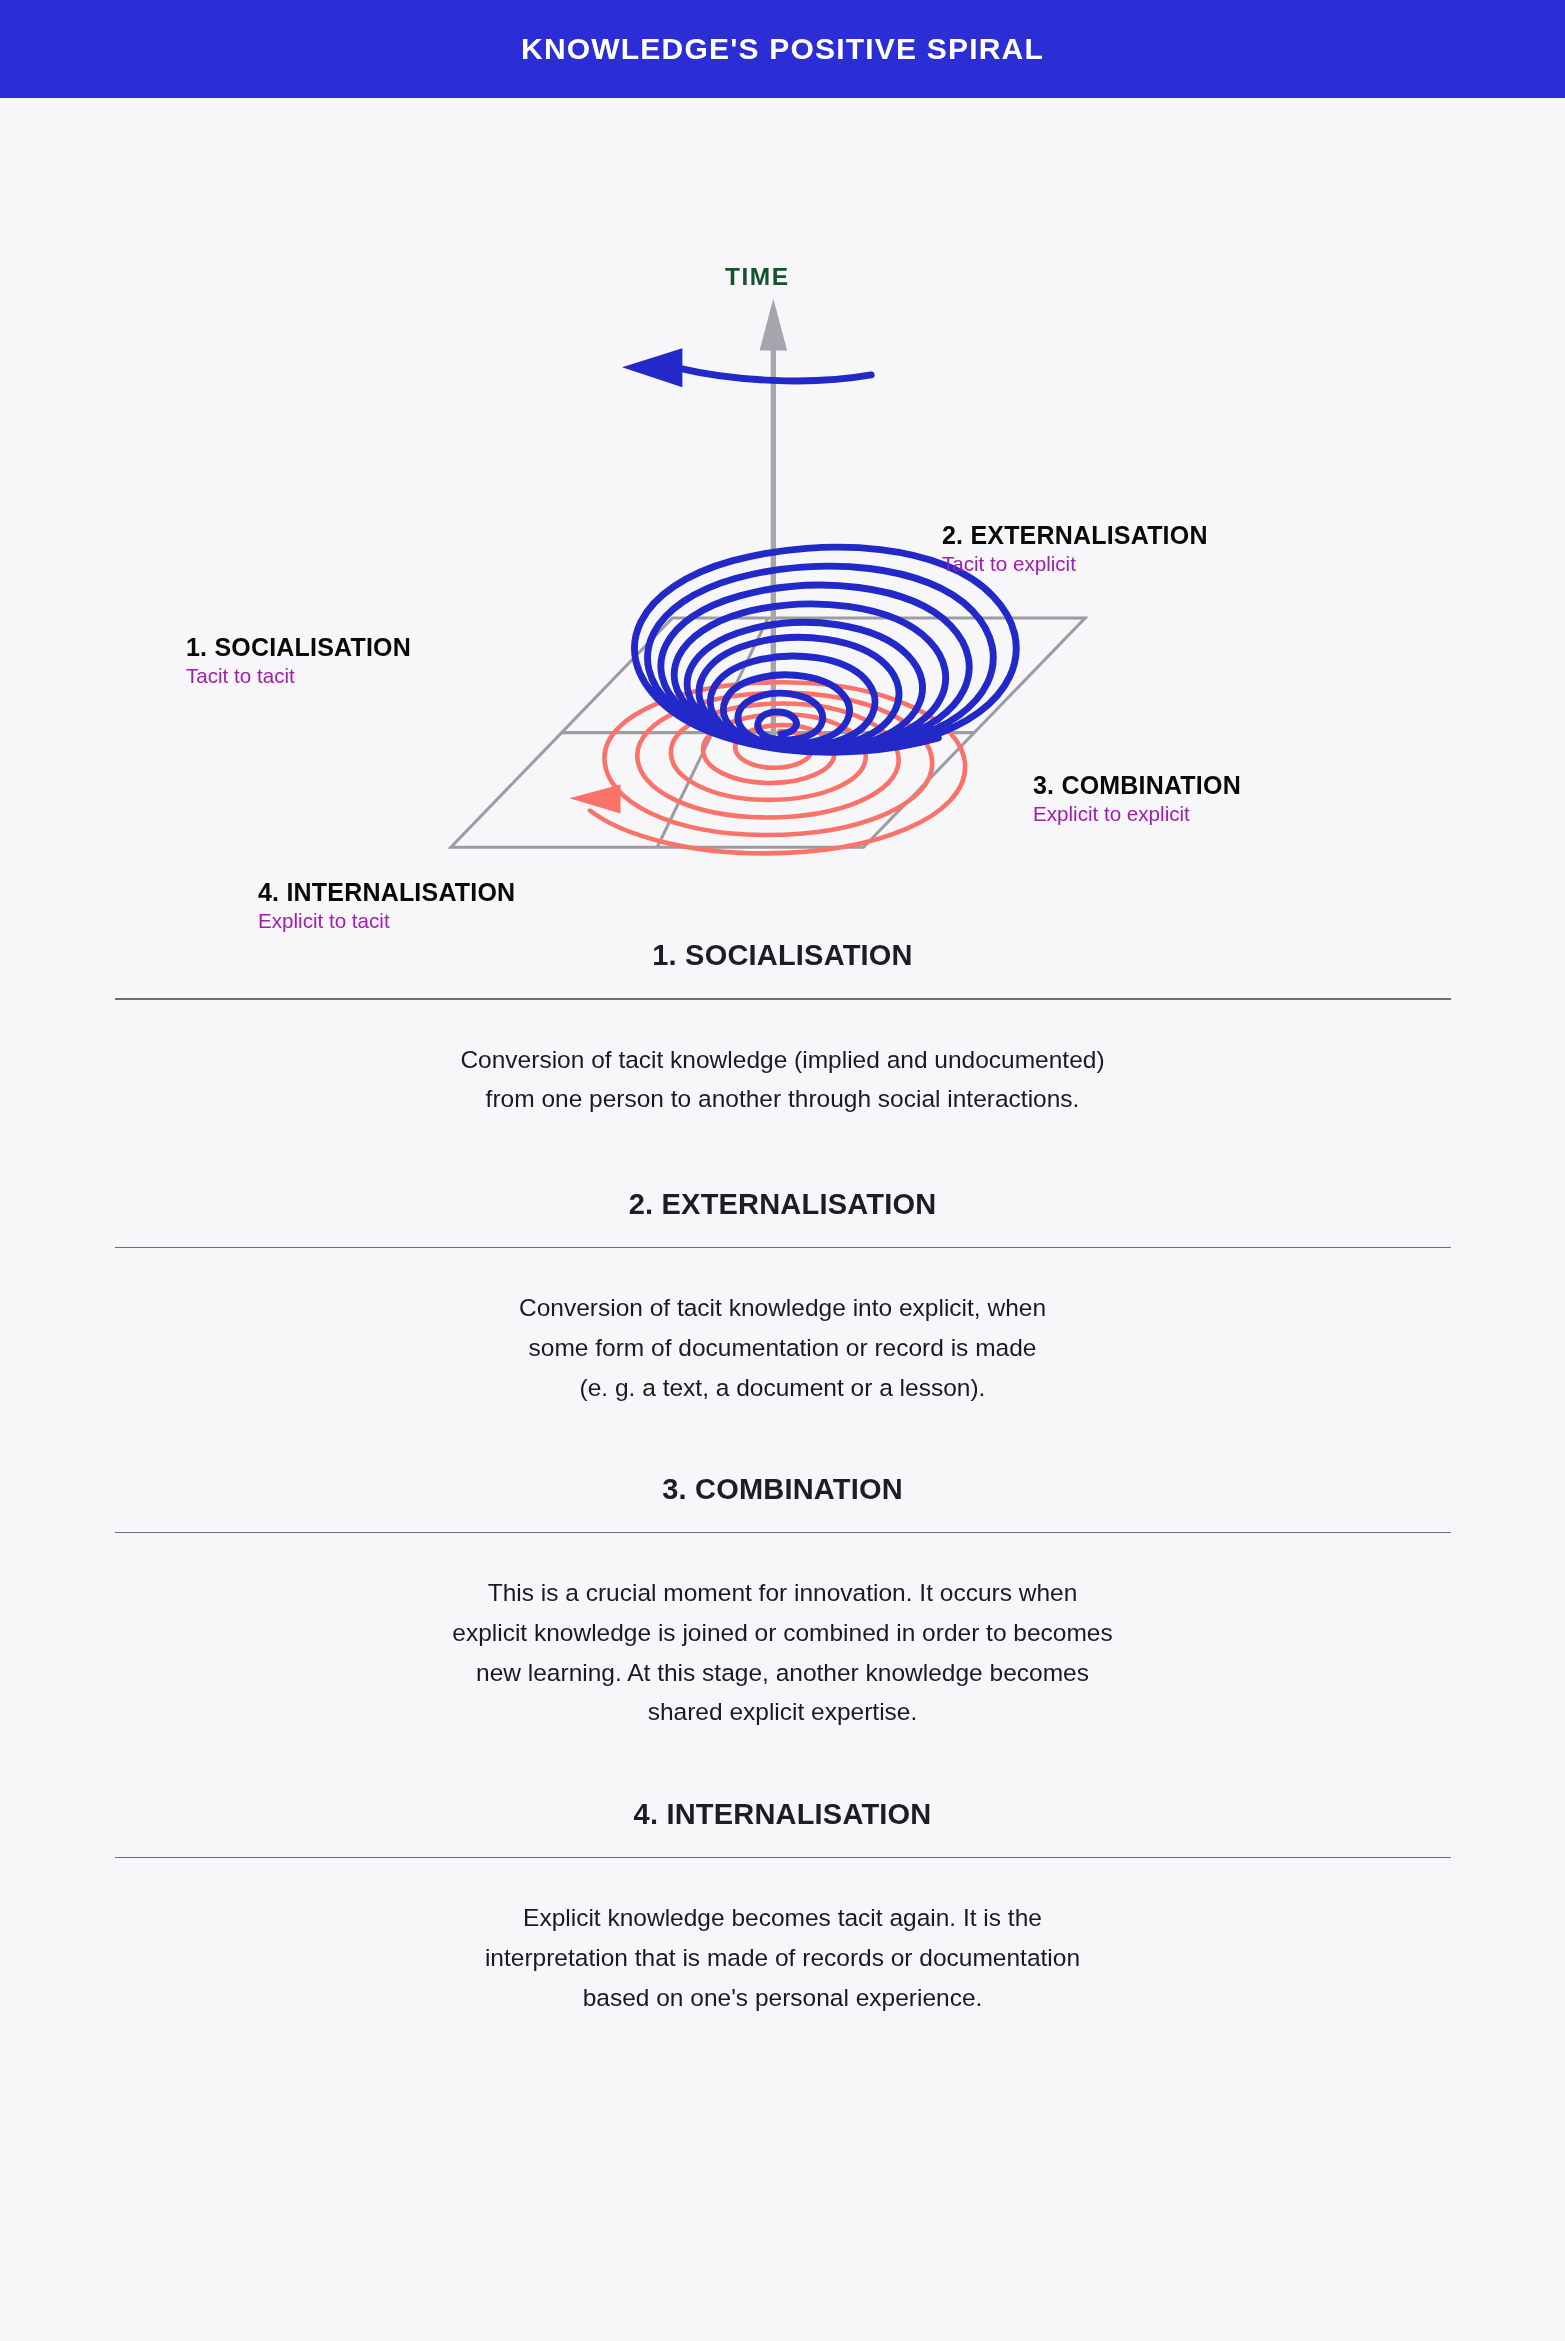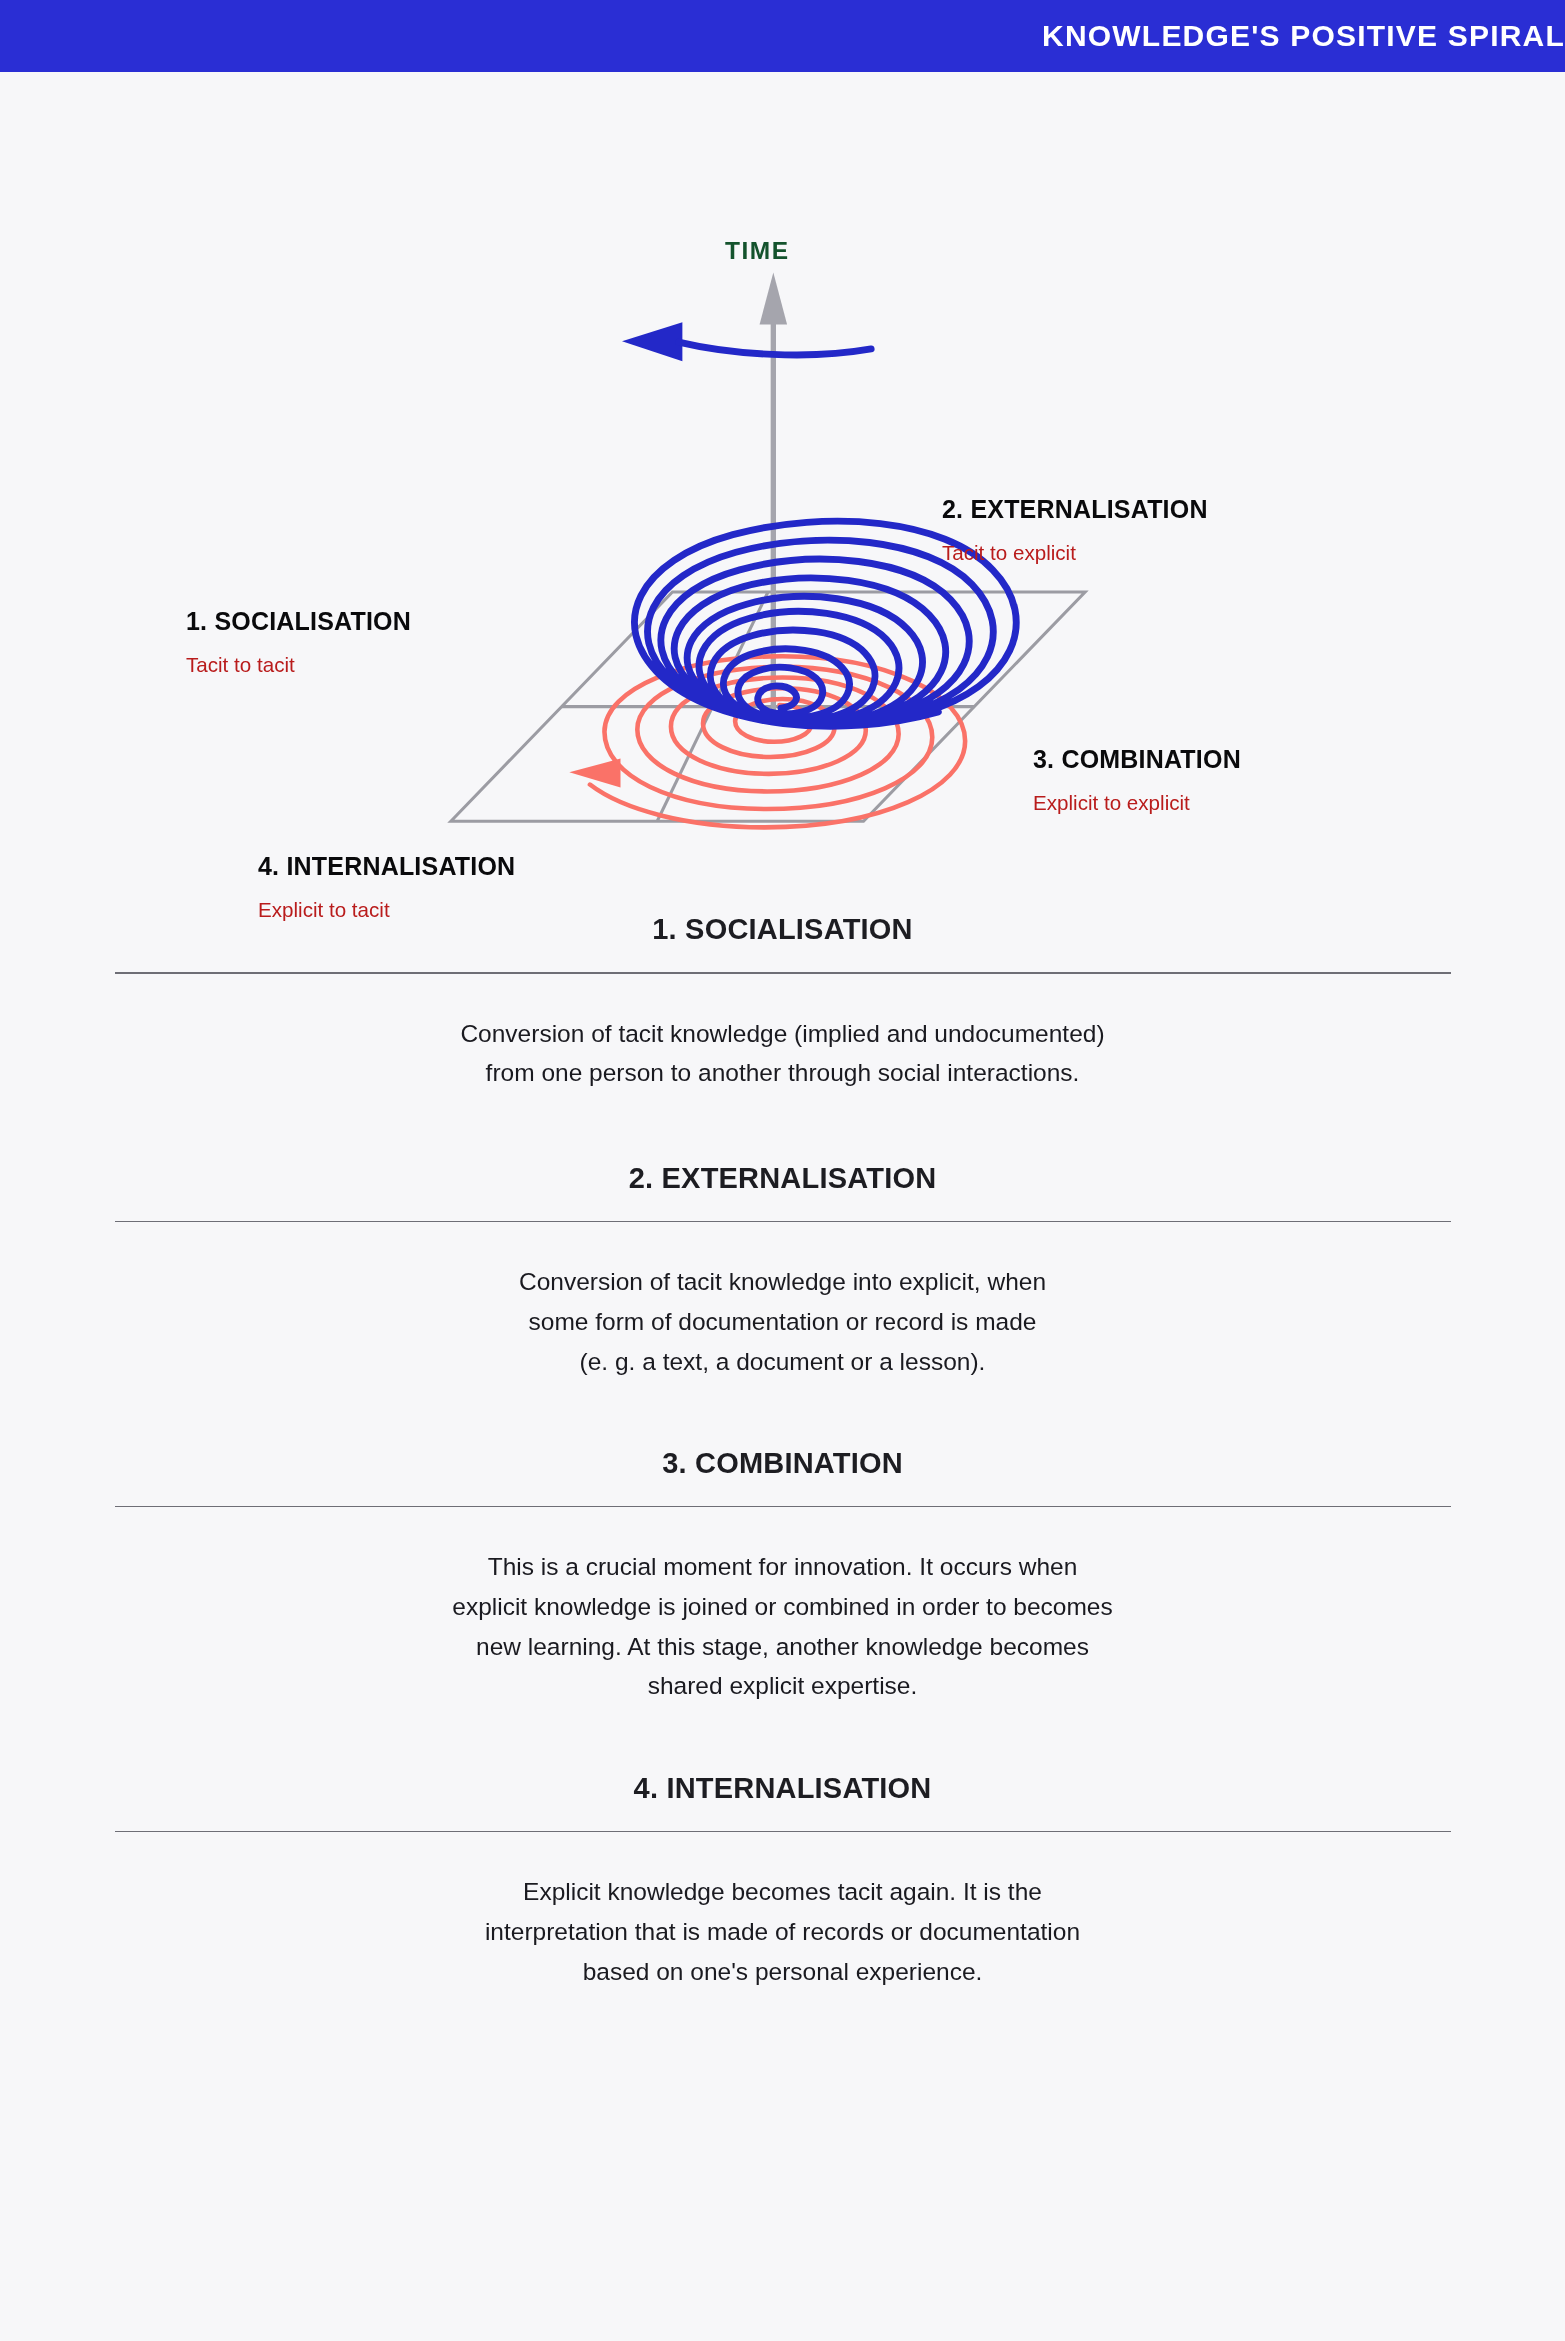--- a/index.html
+++ b/index.html
@@ -12,25 +12,25 @@
     height: 2342px;
     font-family: "Liberation Sans", sans-serif;
     color: #111114;
     overflow: hidden;
     position: relative;
   }
 
   
   .header-banner {
     width: 1565px;
-    height: 72px;
+    height: 98px;
     background: #2A2ED4;
     display: flex;
     align-items: center;
-    justify-content: flex-end;
+    justify-content: center;
   }
   .header-title {
     color: #FFFFFF;
     font-size: 30px;
     font-weight: bold;
     letter-spacing: 1.2px;
     text-transform: uppercase;
     font-family: "Liberation Sans", sans-serif;
   }
 
@@ -53,23 +53,23 @@
     font-size: 25px;
     font-weight: bold;
     letter-spacing: 0.2px;
     color: #0A0A0C;
     white-space: nowrap;
     line-height: 1.18;
   }
   .dlabel .dlabel-sub {
     font-size: 20.6px;
     font-weight: normal;
-    color: #b91c1c;
+    color: #a21caf;
     white-space: nowrap;
-    margin-top: 16px;
+    margin-top: 1px;
     line-height: 1.2;
   }
 
   .lbl-socialisation { left: 186px;  top: 535px; }
   .lbl-externalisation { left: 942px; top: 423px; }
   .lbl-combination   { left: 1033px; top: 673px; }
   .lbl-internalisation { left: 258px; top: 780px; }
 
   
   .sections {

